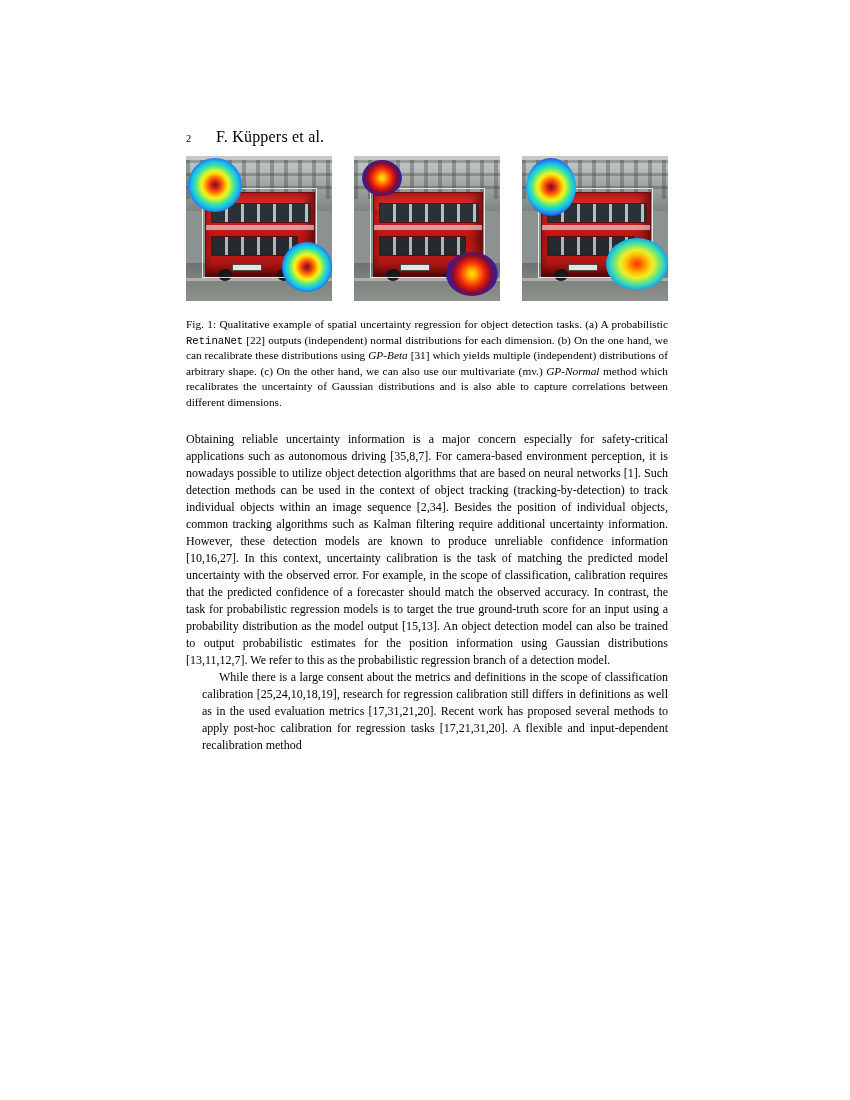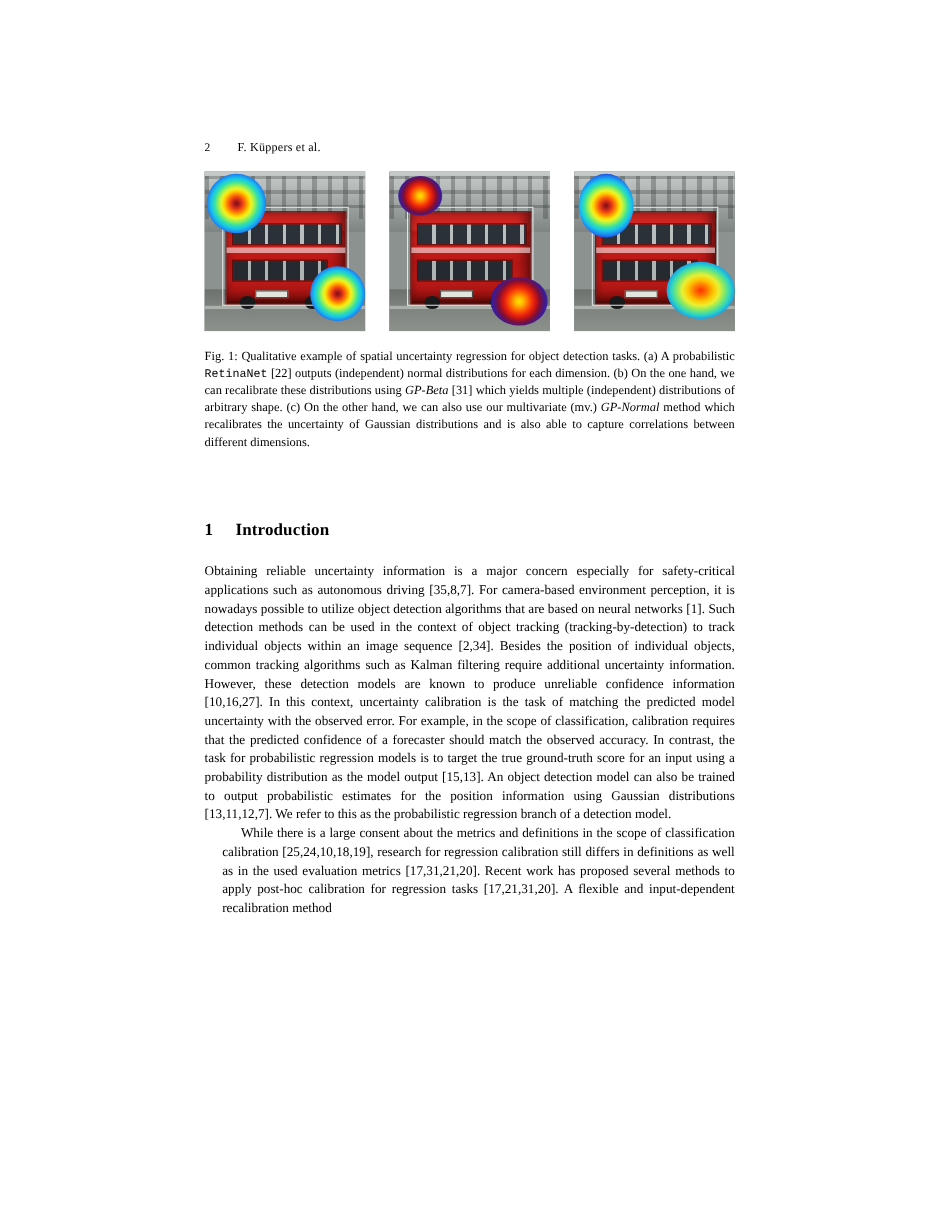--- a/index.html
+++ b/index.html
@@ -34,21 +34,21 @@
     align-items: baseline;
     font-size: 10.5px;
     letter-spacing: 0.2px;
     height: 14px;
   }
   .runhead .pageno {
     width: 30px;
     font-size: 10.5px;
   }
   .runhead .authors {
-    font-size: 11px;
+    font-size: 16px;
   }
 
   
   .figure {
     margin-top: 14px;
     display: flex;
     gap: 6px;
     justify-content: space-between;
   }
   .fig-panel {
@@ -280,23 +280,20 @@
           <div class="blob wide" style="left:84px; top:82px; width:62px; height:52px;"></div>
         </div>
       </div>
 
     </div>
 
     <div class="fig-caption">
       <span>Fig. 1:</span><span> Qualitative example of spatial uncertainty regression for object detection tasks. (a) A probabilistic </span><span class="tt">RetinaNet</span><span> [22] outputs (independent) normal distributions for each dimension. (b) On the one hand, we can recalibrate these distributions using </span><i>GP-Beta</i><span> [31] which yields multiple (independent) distributions of arbitrary shape. (c) On the other hand, we can also use our multivariate (mv.) </span><i>GP-Normal</i><span> method which recalibrates the uncertainty of Gaussian distributions and is also able to capture correlations between different dimensions.</span>
     </div>
 
-    <h2 class="section">
-      <span class="num">1</span><span>Introduction</span>
-    </h2>
 
     <div class="body-text">
       <p>Obtaining reliable uncertainty information is a major concern especially for safety-critical applications such as autonomous driving [35,8,7]. For camera-based environment perception, it is nowadays possible to utilize object detection algorithms that are based on neural networks [1]. Such detection methods can be used in the context of object tracking (tracking-by-detection) to track individual objects within an image sequence [2,34]. Besides the position of individual objects, common tracking algorithms such as Kalman filtering require additional uncertainty information. However, these detection models are known to produce unreliable confidence information [10,16,27]. In this context, uncertainty calibration is the task of matching the predicted model uncertainty with the observed error. For example, in the scope of classification, calibration requires that the predicted confidence of a forecaster should match the observed accuracy. In contrast, the task for probabilistic regression models is to target the true ground-truth score for an input using a probability distribution as the model output [15,13]. An object detection model can also be trained to output probabilistic estimates for the position information using Gaussian distributions [13,11,12,7]. We refer to this as the probabilistic regression branch of a detection model.</p>
       <p>While there is a large consent about the metrics and definitions in the scope of classification calibration [25,24,10,18,19], research for regression calibration still differs in definitions as well as in the used evaluation metrics [17,31,21,20]. Recent work has proposed several methods to apply post-hoc calibration for regression tasks [17,21,31,20]. A flexible and input-dependent recalibration method</p>
     </div>
 
   </div>
 </div>
 
 </body></html>

